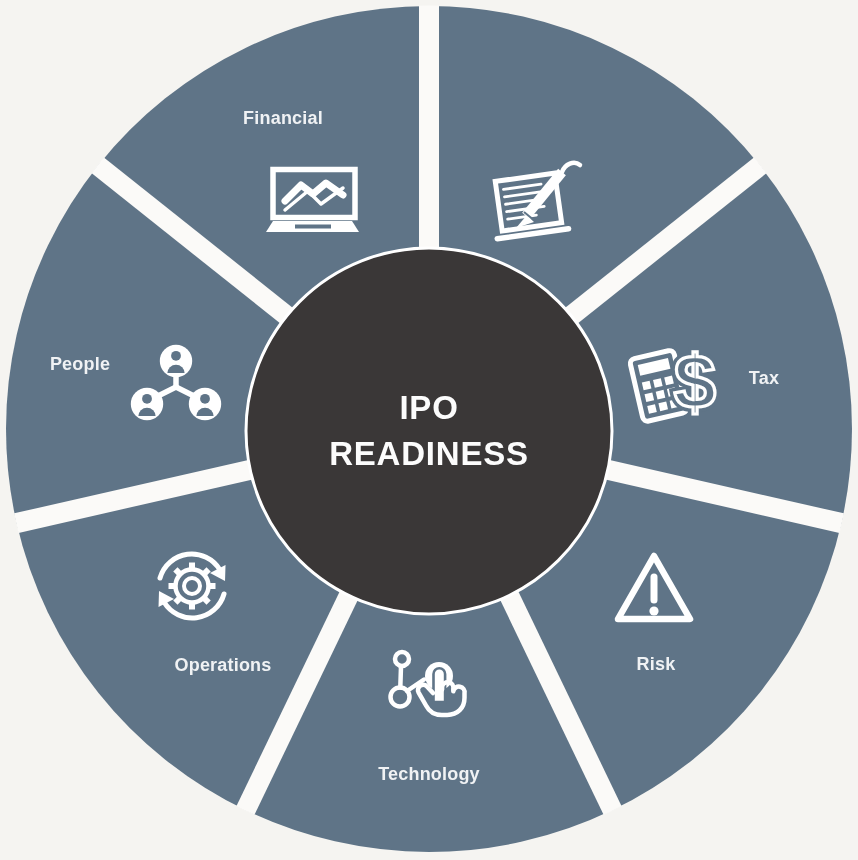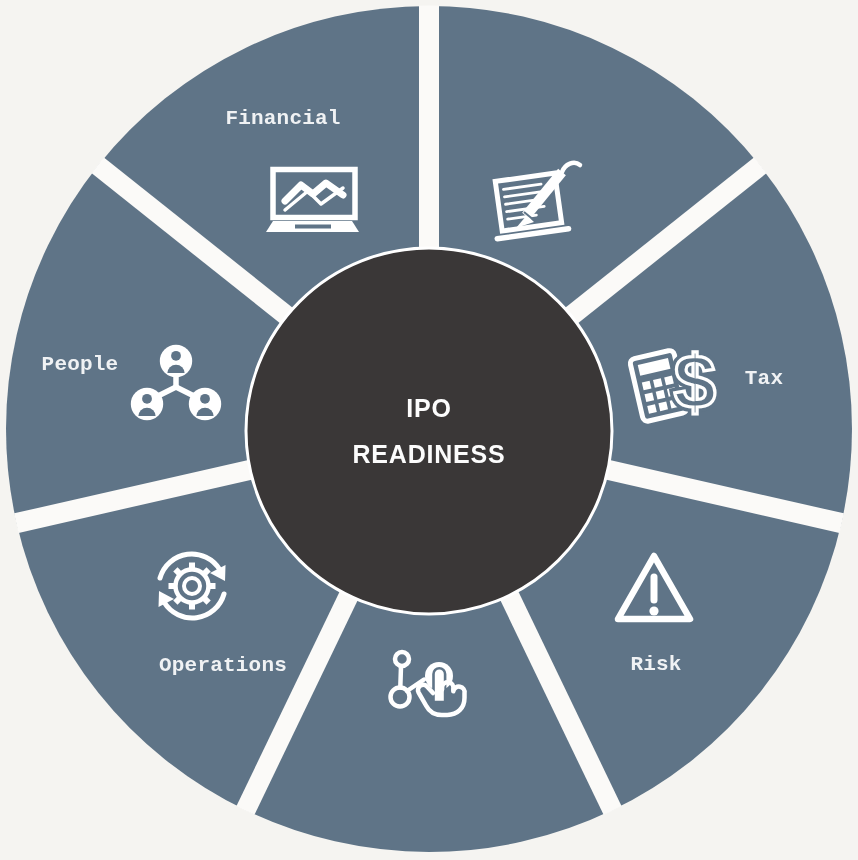--- a/index.html
+++ b/index.html
@@ -24,33 +24,32 @@
   }
   .wheel{position:absolute;left:0;top:0;width:858px;height:860px;}
   .wedge{fill:var(--segment-fill);}
   .divider{stroke:var(--divider);stroke-width:20;}
   .hub{fill:var(--hub-fill);stroke:#ffffff;stroke-width:3;}
   .seg-label{
     position:absolute;
     transform:translate(-50%,-50%);
     text-align:left;
     font-weight:700;
-    font-size:21px;
+    font-size:18px;
     line-height:29px;
     letter-spacing:.2px;
     color:var(--label-text);
     white-space:nowrap;
-    font-family:Liberation Mono, monospace;
   }
   .hub-label{
     position:absolute;
     transform:translate(-50%,-50%);
     text-align:center;
     font-weight:700;
-    font-size:25px;
+    font-size:33px;
     line-height:46px;
     letter-spacing:.8px;
     color:var(--hub-text);
     white-space:nowrap;
   }
   .icon-svg{position:absolute;overflow:visible;}
   .icon-svg .ln{stroke:var(--icon-stroke);fill:none;stroke-linecap:round;stroke-linejoin:round;}
   .icon-svg .sq{stroke:var(--icon-stroke);fill:none;stroke-linecap:butt;stroke-linejoin:miter;}
   .icon-svg .fill{fill:var(--icon-stroke);stroke:none;}
   .icon-svg .cut{fill:var(--segment-fill);stroke:none;}
@@ -96,20 +95,23 @@
 
   <div class="seg-label" style="left:283px;top:118px;">
     <div>Financial</div>
   </div>
   <div class="seg-label" style="left:764px;top:378px;">
     <div>Tax</div>
   </div>
   <div class="seg-label" style="left:656px;top:664px;">
     <div>Risk</div>
   </div>
+  <div class="seg-label" style="left:429px;top:774px;">
+    <div>Technology</div>
+  </div>
   <div class="seg-label" style="left:195px;top:665px;margin-left:28px;">
     <div>Operations</div>
   </div>
   <div class="seg-label" style="left:80px;top:364px;">
     <div>People</div>
   </div>
 
   <svg class="icon-svg" style="left:263px;top:167px;width:99px;height:68px;" viewBox="0 0 99 68">
     <rect class="sq" x="10" y="2.5" width="82" height="48" stroke-width="5.5"></rect>
     <polyline class="ln" points="22,34 38,18 50,27 63,16 80,28" stroke-width="7"></polyline>

